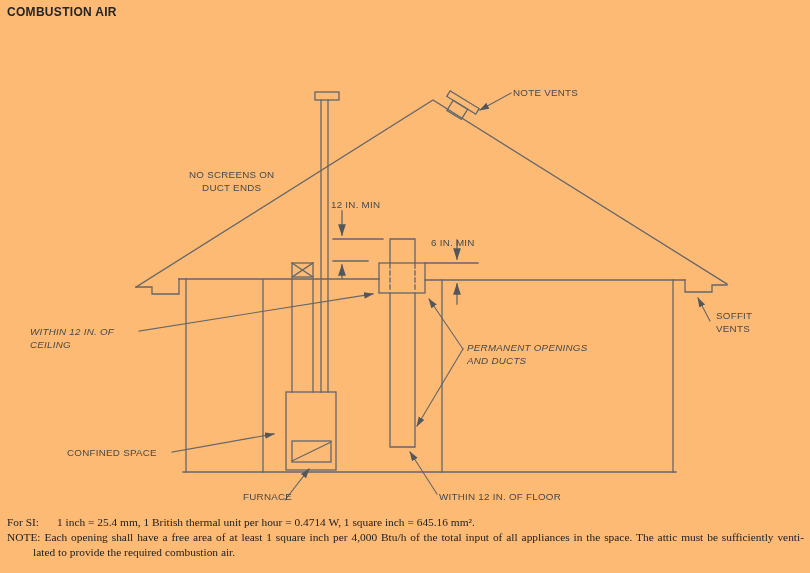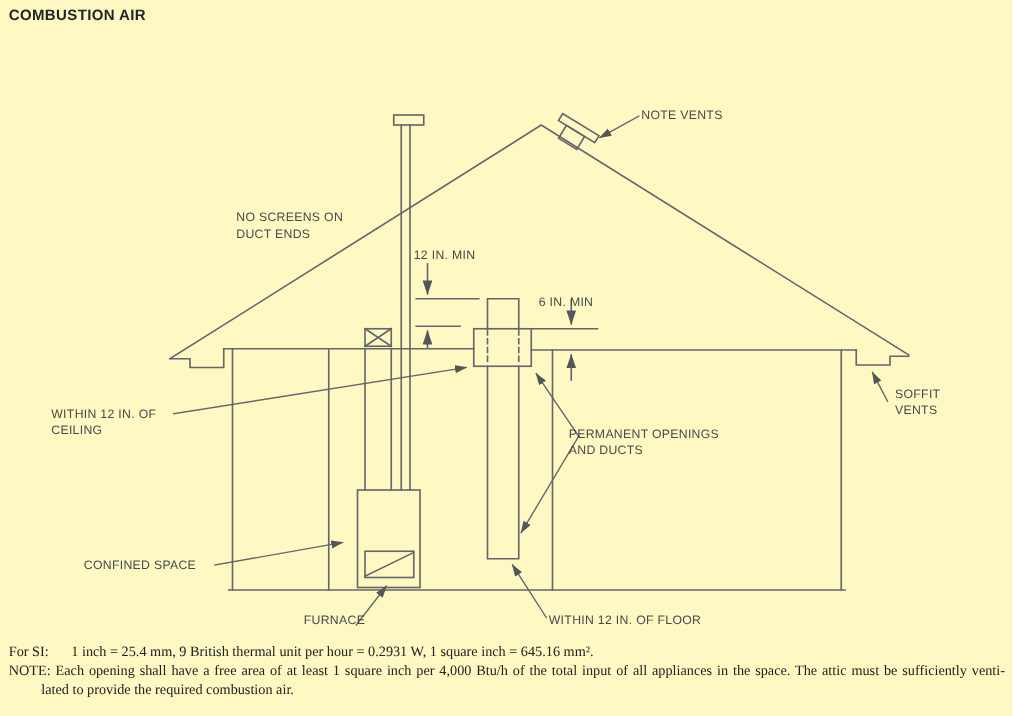--- a/index.html
+++ b/index.html
@@ -1,16 +1,16 @@
 <!DOCTYPE html>
 <html><head>
 <meta charset="utf-8">
 <style>
   html,body{margin:0;padding:0;background:#ffffff;}
-  .canvas{position:relative;width:810px;height:573px;background:#fef9c3;overflow:hidden;
+  .canvas{position:relative;width:810px;height:573px;background:#fdba74;overflow:hidden;
           font-family:"Liberation Sans",sans-serif;}
   .title{position:absolute;left:7px;top:5px;font:bold 12px "Liberation Sans",sans-serif;
          letter-spacing:.3px;color:#222426;}
   svg.linework{position:absolute;left:0;top:0;}
   .lbl{position:absolute;font:9.8px "Liberation Sans",sans-serif;color:#46494c;
        letter-spacing:.25px;white-space:pre-line;line-height:13px;}
   .foot{position:absolute;font:11.4px "Liberation Serif",serif;color:#202122;
         white-space:nowrap;}
   .note-just{position:absolute;left:7px;top:531px;width:797px;
              font:11.4px "Liberation Serif",serif;color:#202122;
@@ -113,30 +113,30 @@
       <path d="M285,500 L309,469" marker-end="url(#ah)"></path>
       <path d="M437,494 L410,452" marker-end="url(#ah)"></path>
       <path d="M463,349 L429,299" marker-end="url(#ah)"></path>
       <path d="M463,349 L417,426" marker-end="url(#ah)"></path>
     </g>
   </svg>
 
   <span class="lbl" style="left:513px;top:86px;">NOTE VENTS</span>
   <span class="lbl" style="left:716px;top:309px;">SOFFIT
 VENTS</span>
-  <span class="lbl" style="left:189px;top:168px;">NO SCREENS ON
+  <span class="lbl" style="left:189px;top:168px;text-align:center;">NO SCREENS ON
 DUCT ENDS</span>
   <span class="lbl" style="left:331px;top:198px;">12 IN. MIN</span>
   <span class="lbl" style="left:431px;top:224px;margin-top:12px;">6 IN. MIN</span>
-  <span class="lbl" style="left:41px;top:325px;">WITHIN 12 IN. OF
+  <span class="lbl" style="left:30px;top:325px;font-style:italic;">WITHIN 12 IN. OF
 CEILING</span>
-  <span class="lbl" style="left:455px;top:341px;">PERMANENT OPENINGS
+  <span class="lbl" style="left:467px;top:341px;font-style:italic;">PERMANENT OPENINGS
 AND DUCTS</span>
   <span class="lbl" style="left:67px;top:446px;">CONFINED SPACE</span>
   <span class="lbl" style="left:243px;top:490px;">FURNACE</span>
   <span class="lbl" style="left:439px;top:490px;">WITHIN 12 IN. OF FLOOR</span>
 
   <span class="foot" style="left:7px;top:516px;">For SI:</span>
-  <span class="foot" style="left:57px;top:516px;">1 inch = 25.4 mm, 9 British thermal unit per hour = 0.2931 W, 1 square inch = 645.16 mm².</span>
+  <span class="foot" style="left:57px;top:516px;">1 inch = 25.4 mm, 1 British thermal unit per hour = 0.4714 W, 1 square inch = 645.16 mm².</span>
   <span class="note-just">NOTE: Each opening shall have a free area of at least 1 square inch per 4,000 Btu/h of the total input of all appliances in the space. The attic must be sufficiently venti-</span>
   <span class="foot" style="left:33px;top:546px;">lated to provide the required combustion air.</span>
 
 </div>
 
 </body></html>

